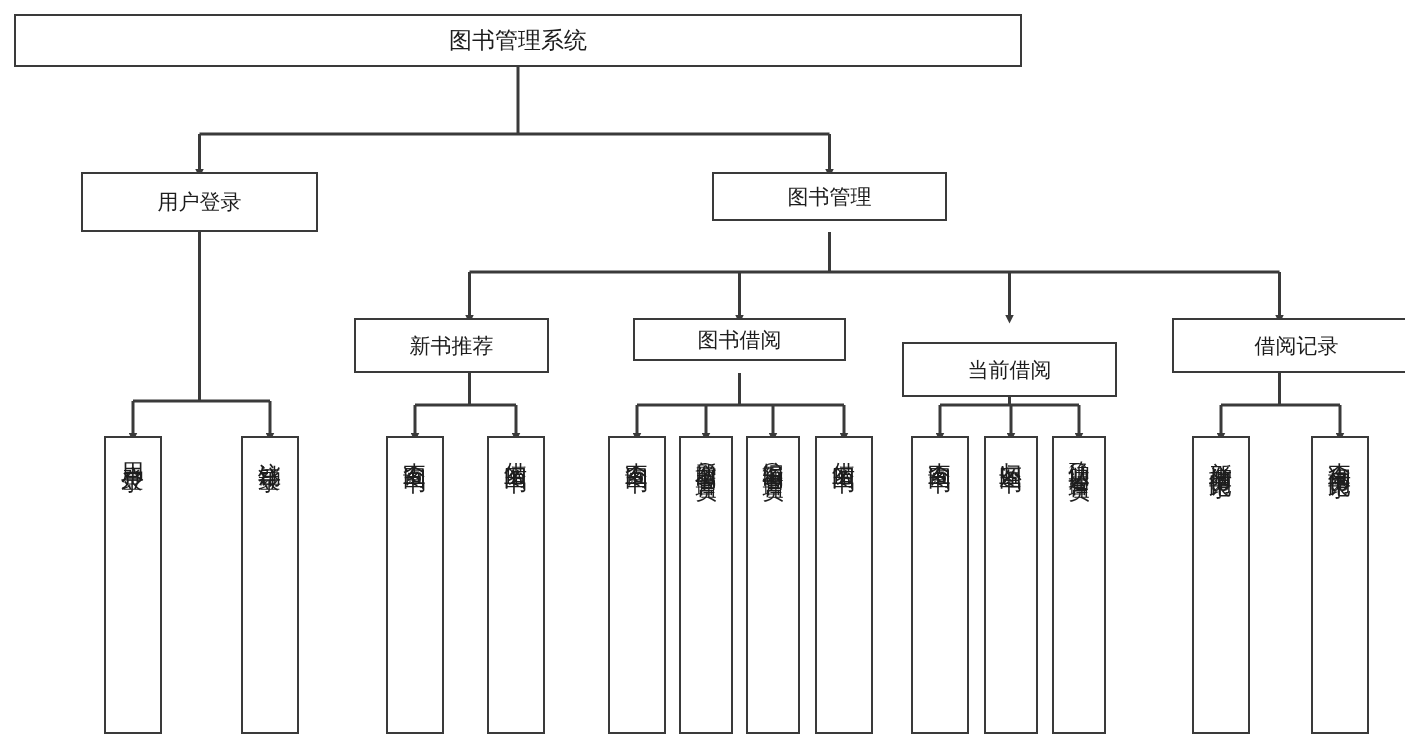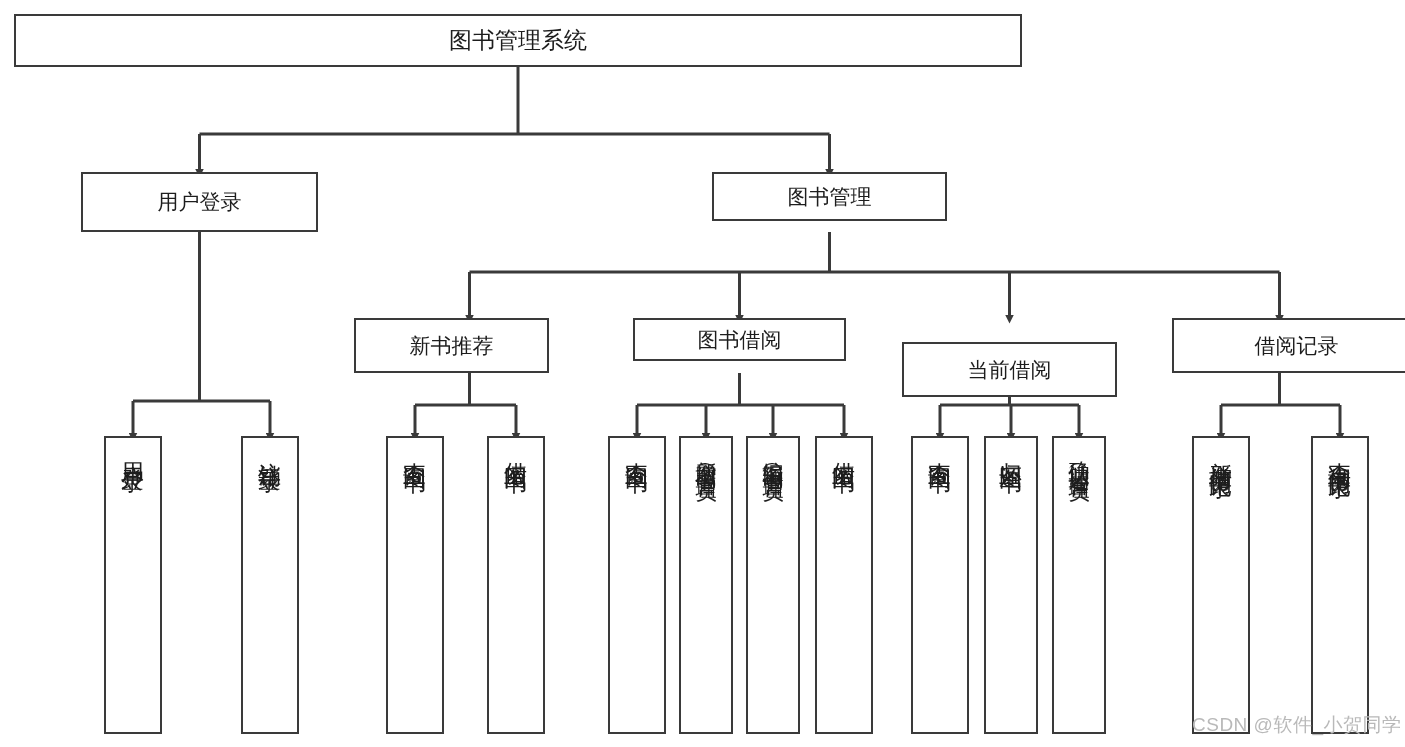--- a/index.html
+++ b/index.html
@@ -162,14 +162,13 @@
       <div class="node vert" style="left: 1052px; top: 436px; width: 54px; height: 298px;">
         <span class="label" style="font-size: 21px;">确认归还（管理员）</span>
       </div>
       <div class="node vert" style="left: 1192px; top: 436px; width: 58px; height: 298px;">
         <span class="label" style="font-size: 23px;">新增借阅记录</span>
       </div>
       <div class="node vert" style="left: 1311px; top: 436px; width: 58px; height: 298px;">
         <span class="label" style="font-size: 23px;">查询借阅记录</span>
       </div>
     </div>
-  <div class="watermark" style="left: 1192px; top: 712px; color: rgb(185, 185, 185);">CSDN @软件_小贺同学</div>
 </div>
 
 </body></html>

